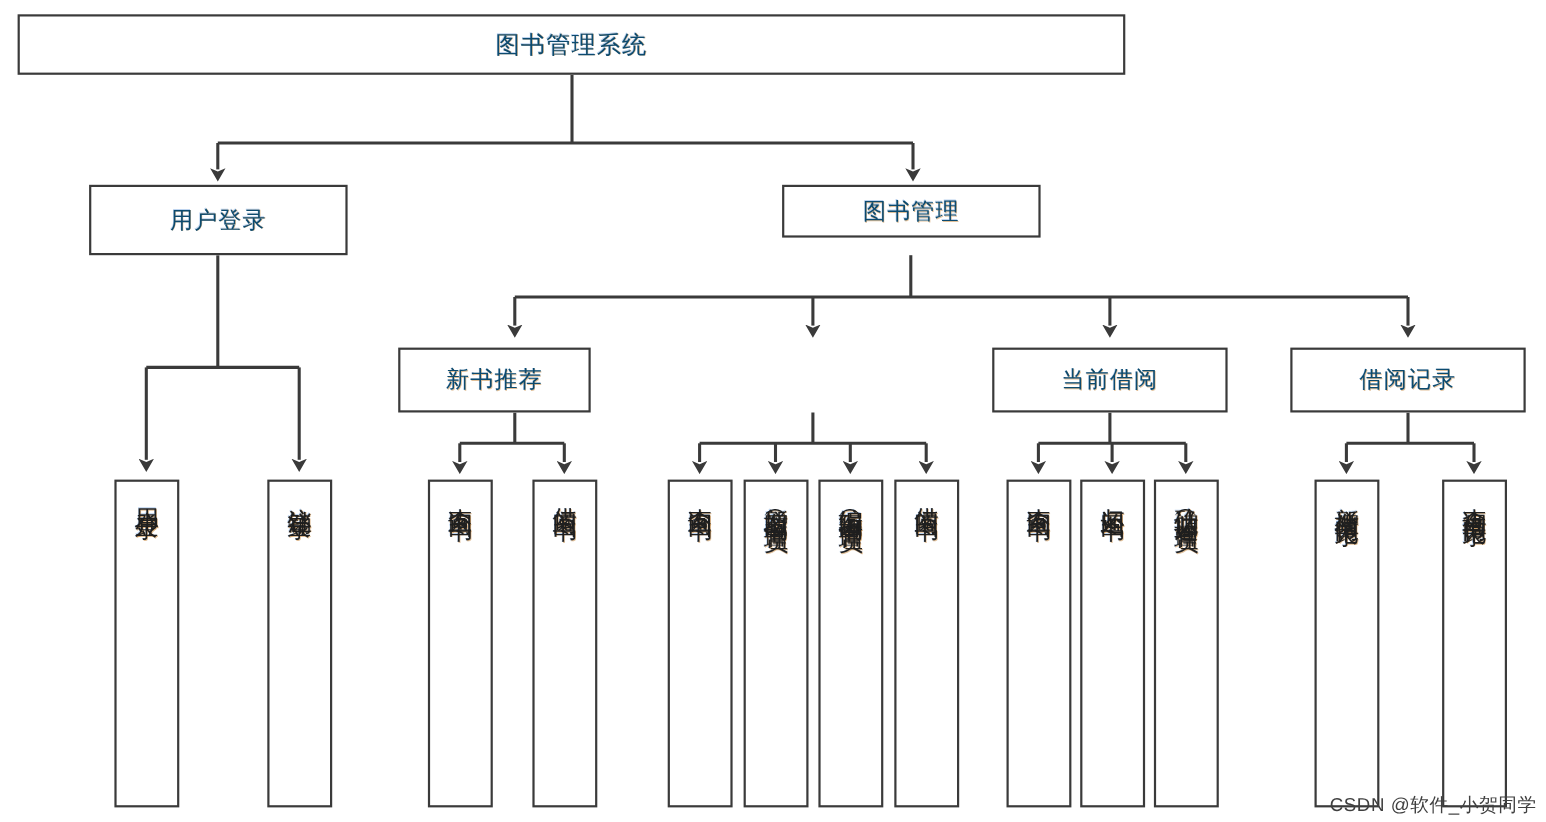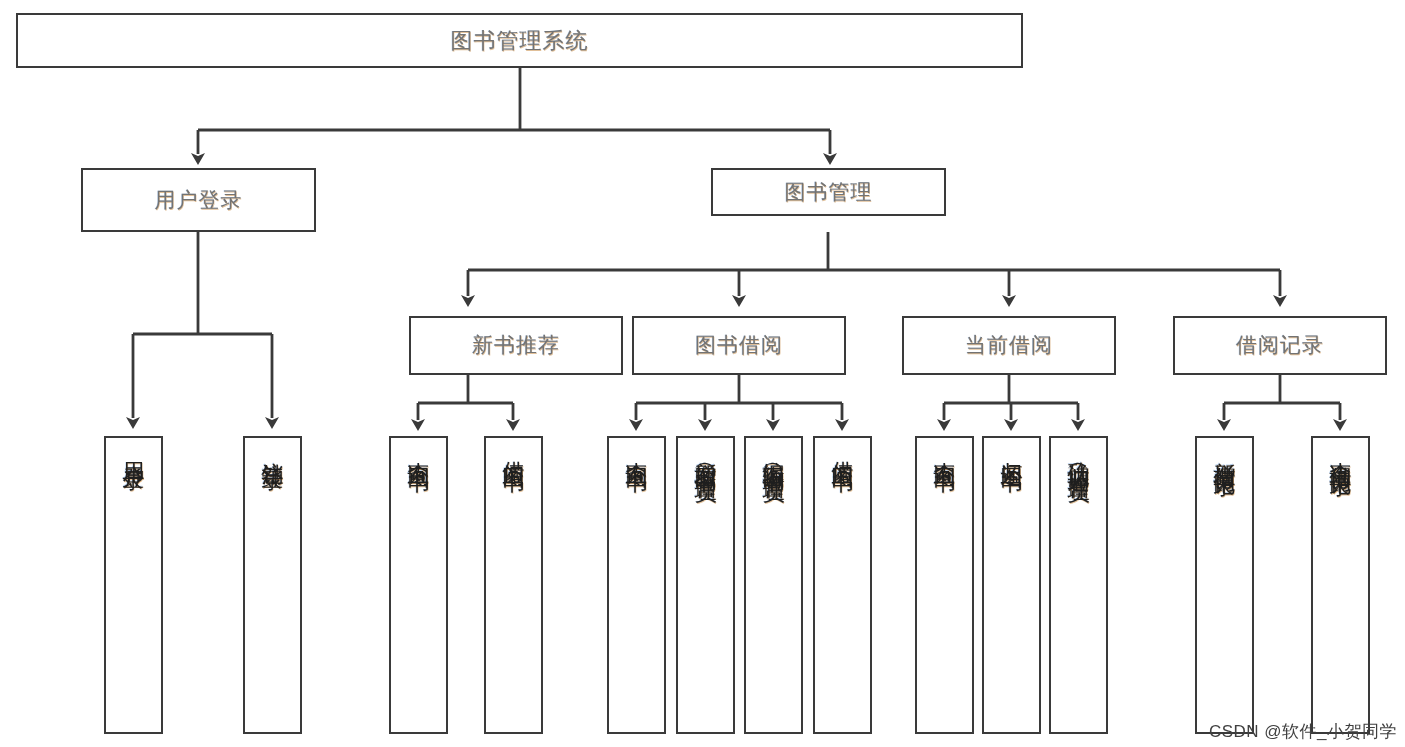--- a/index.html
+++ b/index.html
@@ -29,21 +29,21 @@
     border:2.5px solid #3a3a3a;
     display:flex;
     align-items:center;
     justify-content:center;
     z-index:2;
   }
   .node .label{
     font-size:21px;
     line-height:1.15;
     letter-spacing:1px;
-    color:#737373;
+    color:#0c4a6e;
     white-space:nowrap;
     text-shadow:0.6px 0.6px 0 rgba(200,140,70,0.55), -0.5px -0.5px 0 rgba(110,160,220,0.45);
     font-family:Liberation Serif, serif;
   }
   .node.root .label{font-size:22px;}
   .leaf{
     position:absolute;
     box-sizing:border-box;
     background:#ffffff;
     border:2.5px solid #3a3a3a;
@@ -133,25 +133,22 @@
     <span class="label">图书管理系统</span>
   </div>
 
   <div class="node" style="left:81px; top:168px; width:235px; height:64px;">
     <span class="label">用户登录</span>
   </div>
   <div class="node" style="left:711px; top:168px; width:235px; height:48px;">
     <span class="label">图书管理</span>
   </div>
 
-  <div class="node" style="left:362px; top:316px; width:214px; height:59px;margin-left:47px;">
+  <div class="node" style="left:362px; top:316px; width:175px; height:59px;">
     <span class="label">新书推荐</span>
-  </div>
-  <div class="node" style="left:632px; top:316px; width:214px; height:59px;">
-    <span class="label">图书借阅</span>
   </div>
   <div class="node" style="left:902px; top:316px; width:214px; height:59px;">
     <span class="label">当前借阅</span>
   </div>
   <div class="node" style="left:1173px; top:316px; width:214px; height:59px;">
     <span class="label">借阅记录</span>
   </div>
 
   <div class="leaf" style="left:104px; top:436px; width:59px; height:298px;">
     <span class="vlabel">用户登录</span>

